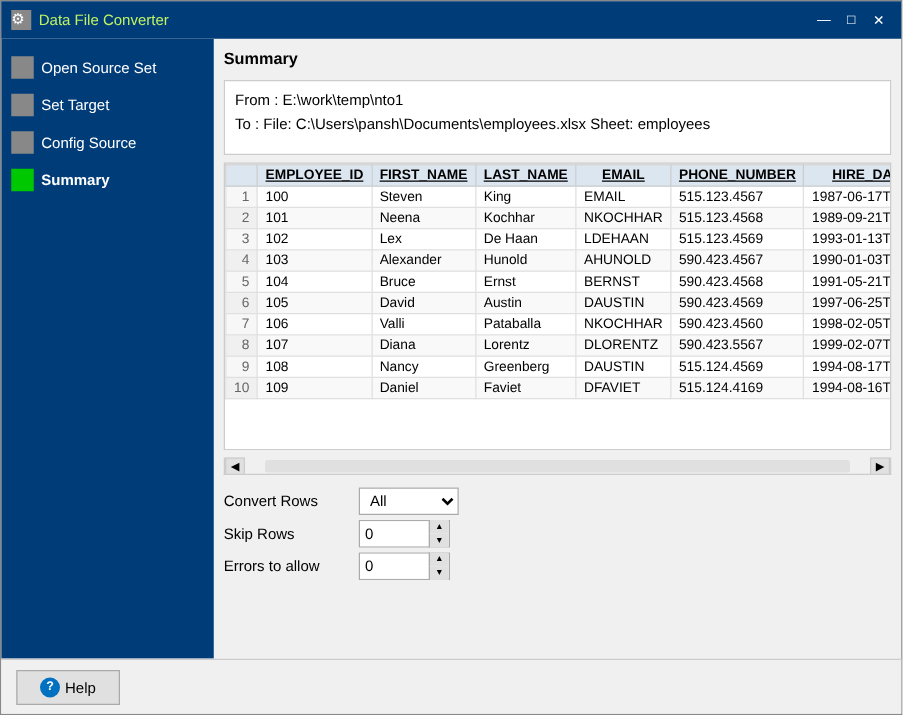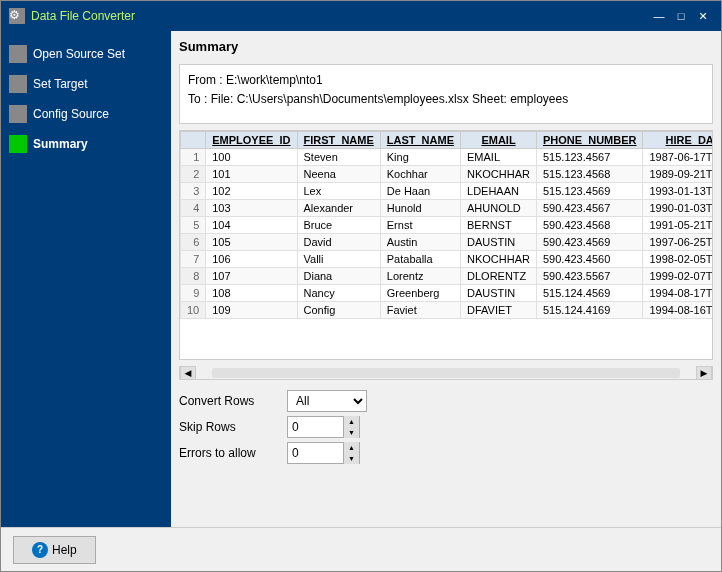--- a/index.html
+++ b/index.html
@@ -214,21 +214,21 @@
                 <td>108</td>
                 <td>Nancy</td>
                 <td>Greenberg</td>
                 <td>DAUSTIN</td>
                 <td>515.124.4569</td>
                 <td>1994-08-17T00:00:</td>
               </tr>
               <tr>
                 <td class="row-num">10</td>
                 <td>109</td>
-                <td>Config</td>
+                <td>Daniel</td>
                 <td>Faviet</td>
                 <td>DFAVIET</td>
                 <td>515.124.4169</td>
                 <td>1994-08-16T00:00:</td>
               </tr>
             </tbody>
         </table>
       </div>
 
       <div class="scrollbar-hint">

